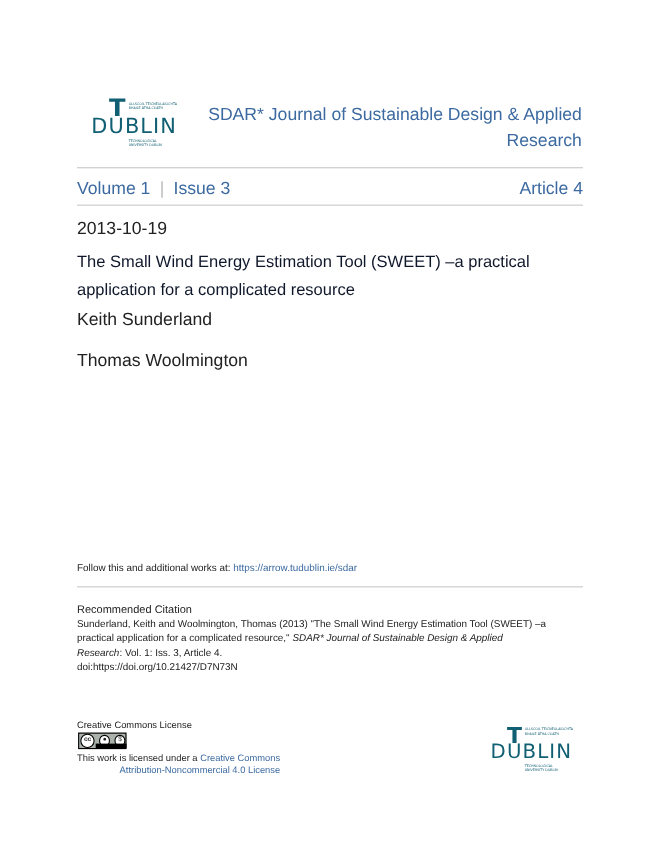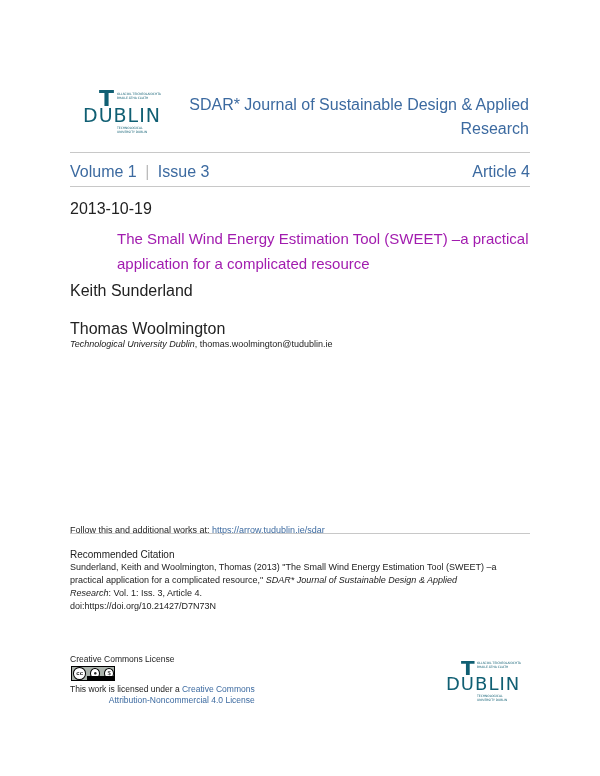--- a/index.html
+++ b/index.html
@@ -15,21 +15,21 @@
     .logo .tiny { position: absolute; font-size: 3px; line-height: 3.5px; color: #105f73; }
     .journal-title {
       right: 71px; top: 93px; width: 360px; text-align: right;
       color: #3c6aa0; font-size: 16px; line-height: 24px;
     }
     .rule { left: 70px; width: 460px; height: 1px; background: #c8c8c8; }
     .blue { color: #3c6aa0; }
     .small { font-size: 16px; }
     .xs { font-size: 9px; line-height: 13px; }
     .title {
-      left: 70px; top: 226px; width: 470px; font-size: 15px; line-height: 25px; color: #a21caf; margin-left: 47px;
+      left: 70px; top: 226px; width: 470px; font-size: 15px; line-height: 25px; color: #0f172a;
     }
     .it { font-style: italic; }
     .cc-badge {
       left: 71px; top: 666px; width: 44px; height: 15px; background: #aab2ab;
       border: 1px solid #000; box-sizing: border-box; display: flex; align-items: center;
     }
     .cc-badge .c1 {
       width: 13px; height: 11px; border-radius: 50%; background: #fff; border: 1px solid #000;
       font-size: 6px; font-weight: bold; text-align: center; line-height: 11px; margin-left: 1px;
     }
@@ -70,24 +70,23 @@
 <div class="abs title">
   <div>The Small Wind Energy Estimation Tool (SWEET) –a practical</div>
   <div>application for a complicated resource</div>
 </div>
 
 <div class="abs" style="left:70px;top:282px;">
   <div class="small">Keith Sunderland</div>
 </div>
 <div class="abs" style="left:70px;top:320px;">
   <div class="small">Thomas Woolmington</div>
-  <div class="xs"><span class="it">Technological University Dublin</span><span>, thomas.woolmington@tudublin.ie</span></div>
 </div>
 
-<div class="abs xs" style="left:70px;top:510px;margin-top:14px;">
+<div class="abs xs" style="left:70px;top:510px;">
   <span>Follow this and additional works at: </span><a class="blue">https://arrow.tudublin.ie/sdar</a>
 </div>
 
 <div class="abs rule" style="top:533px;"></div>
 
 <div class="abs xs" style="left:70px;top:548px;width:470px;">
   <div style="font-size:10px;">Recommended Citation</div>
   <div>Sunderland, Keith and Woolmington, Thomas (2013) "The Small Wind Energy Estimation Tool (SWEET) –a</div>
   <div><span>practical application for a complicated resource," </span><span class="it">SDAR* Journal of Sustainable Design &amp; Applied</span></div>
   <div><span class="it">Research</span><span>: Vol. 1: Iss. 3, Article 4.</span></div>

